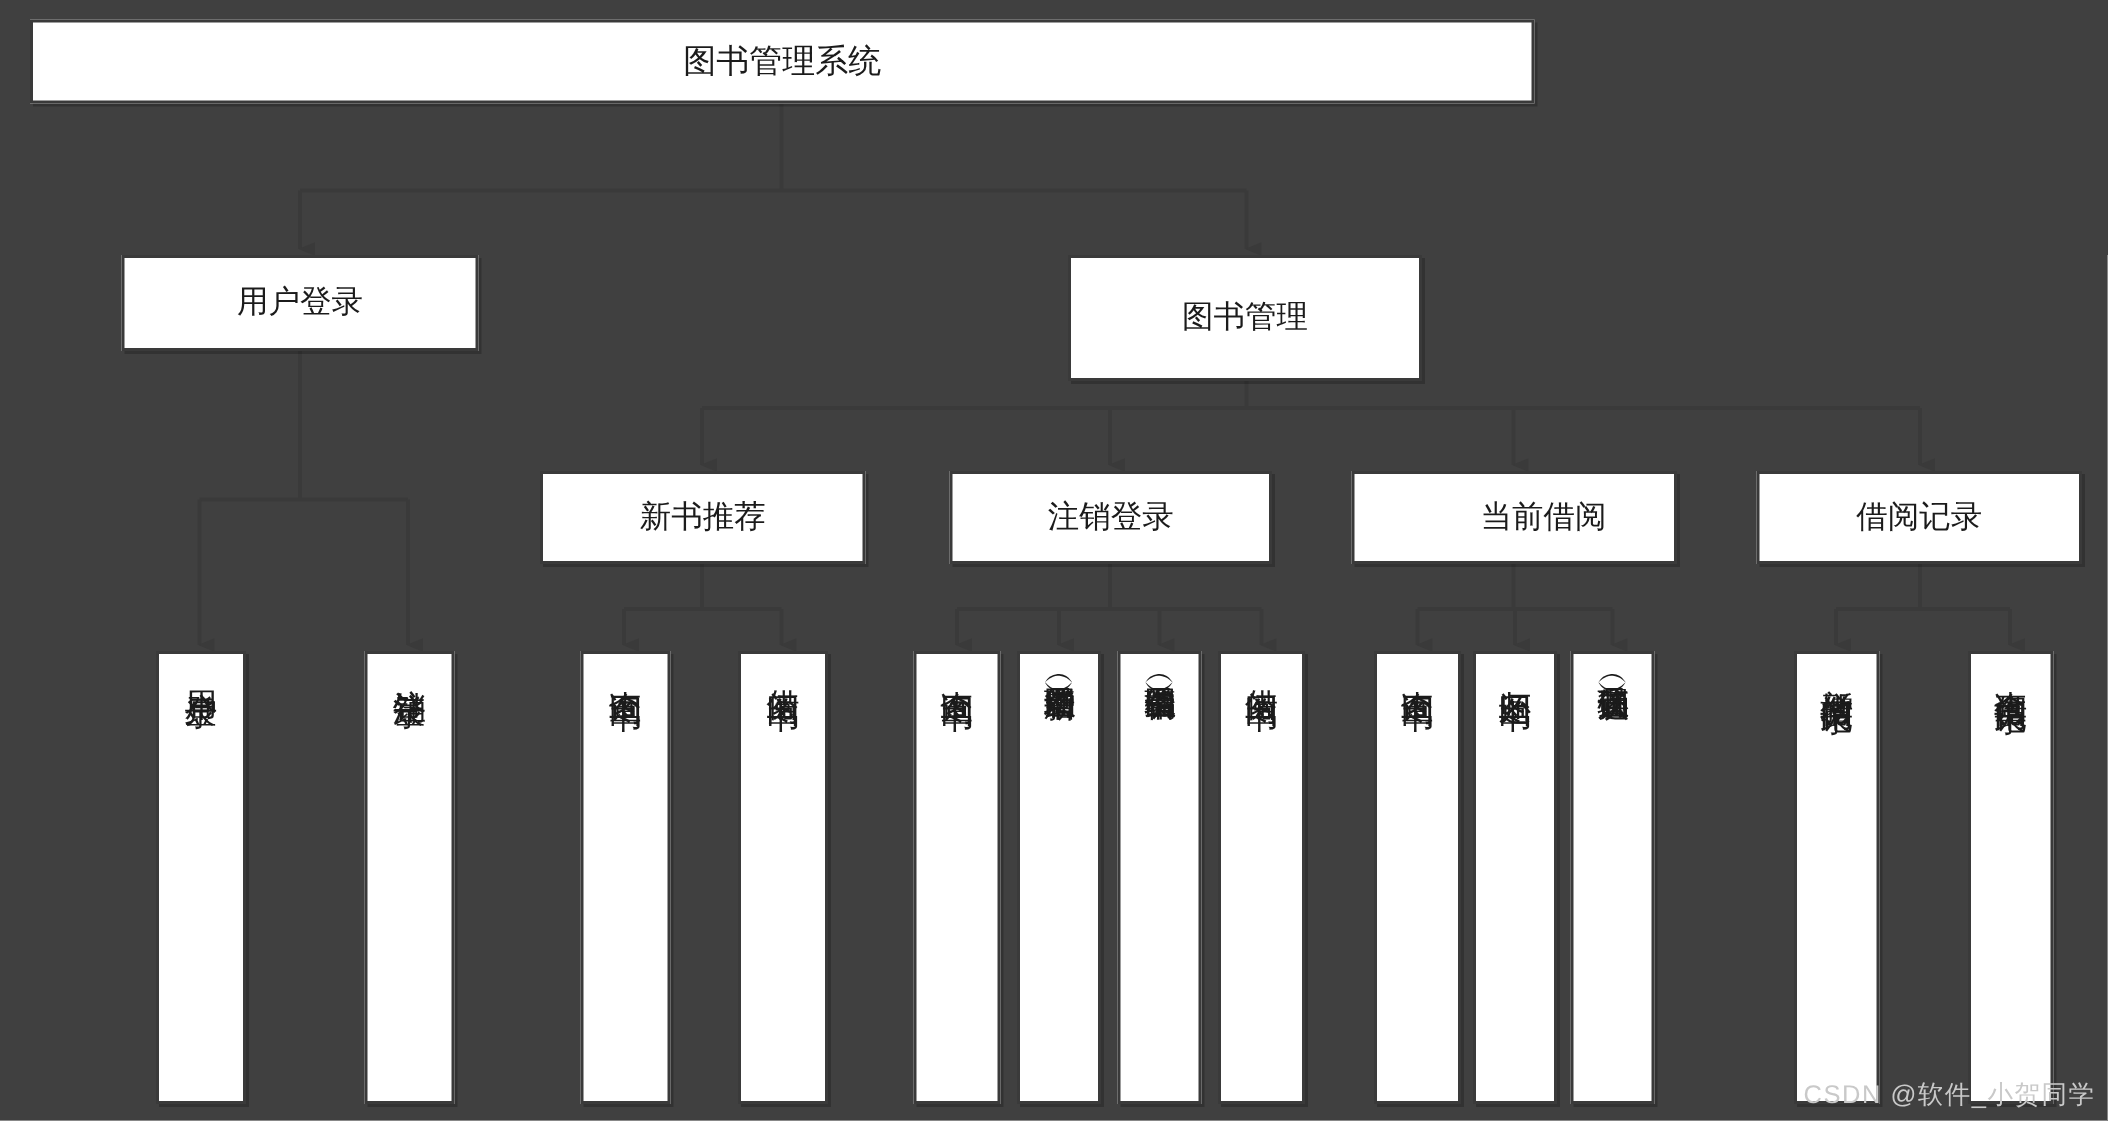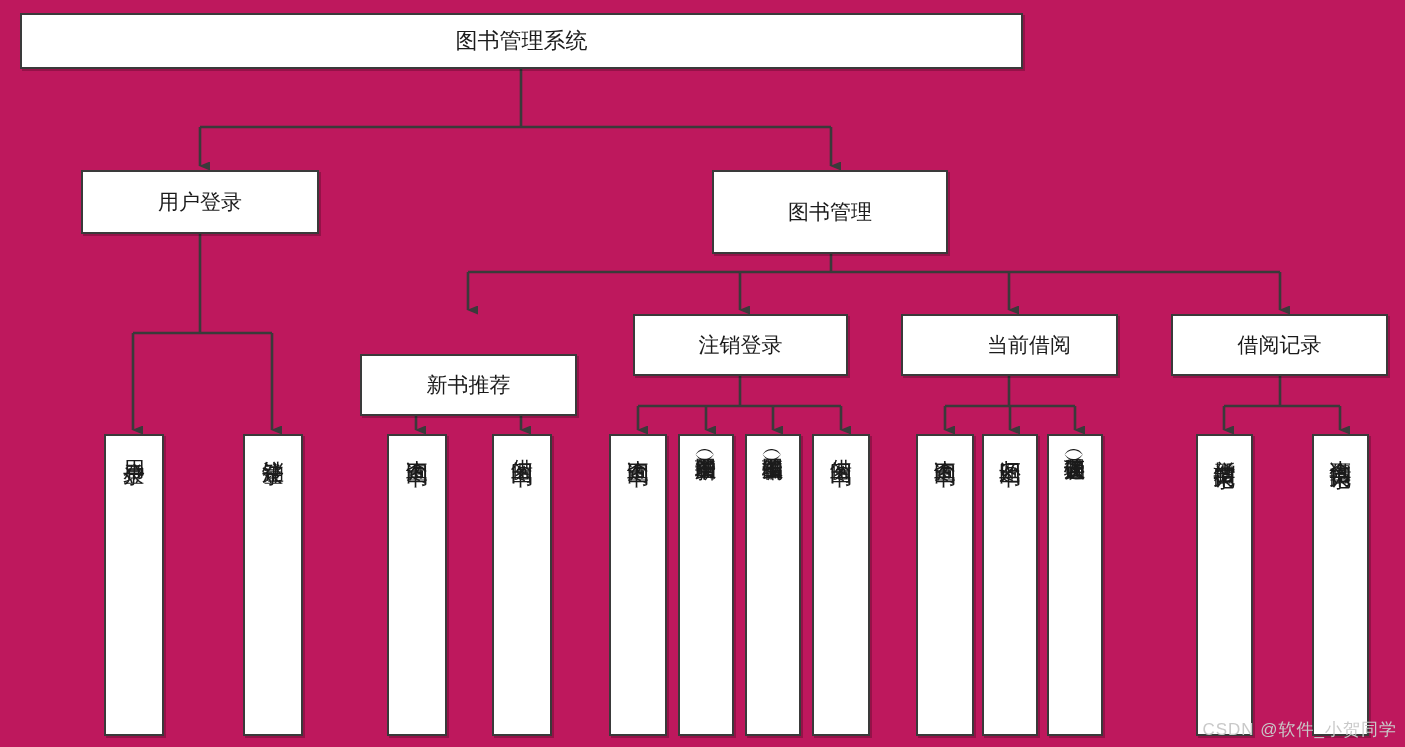--- a/index.html
+++ b/index.html
@@ -1,20 +1,20 @@
 <!DOCTYPE html>
 <html><head>
 <meta charset="utf-8">
 <style>
   html,body{margin:0;padding:0;background:#ffffff;}
   body{
     font-family:"Liberation Sans","DejaVu Sans",sans-serif;
     width:1405px;height:747px;overflow:hidden;position:relative;
   }
-  #stage{position:relative;width:1405px;height:747px;background:#be185d;}
+  #stage{position:relative;width:1405px;height:747px;background:#404040;}
   svg#wires{position:absolute;left:0;top:0;width:1405px;height:747px;}
 
   .node{
     position:absolute;
     box-sizing:border-box;
     background:#ffffff;
     border:2px solid #3a3a3a;
     display:flex;
     align-items:center;
     justify-content:center;
@@ -112,21 +112,21 @@
     <span class="lbl">图书管理系统</span>
   </div>
 
   <div class="node h-node" style="left:81px;top:170px;width:238px;height:64px;">
     <span class="lbl">用户登录</span>
   </div>
   <div class="node h-node" style="left:712px;top:170px;width:236px;height:84px;">
     <span class="lbl">图书管理</span>
   </div>
 
-  <div class="node h-node" style="left:360px;top:314px;width:217px;height:62px;margin-top:40px;">
+  <div class="node h-node" style="left:360px;top:314px;width:217px;height:62px;">
     <span class="lbl">新书推荐</span>
   </div>
   <div class="node h-node" style="left:633px;top:314px;width:215px;height:62px;">
     <span class="lbl">注销登录</span>
   </div>
   <div class="node h-node" style="left:901px;top:314px;width:217px;height:62px;padding-left:39px;">
     <span class="lbl">当前借阅</span>
   </div>
   <div class="node h-node" style="left:1171px;top:314px;width:217px;height:62px;">
     <span class="lbl">借阅记录</span>

